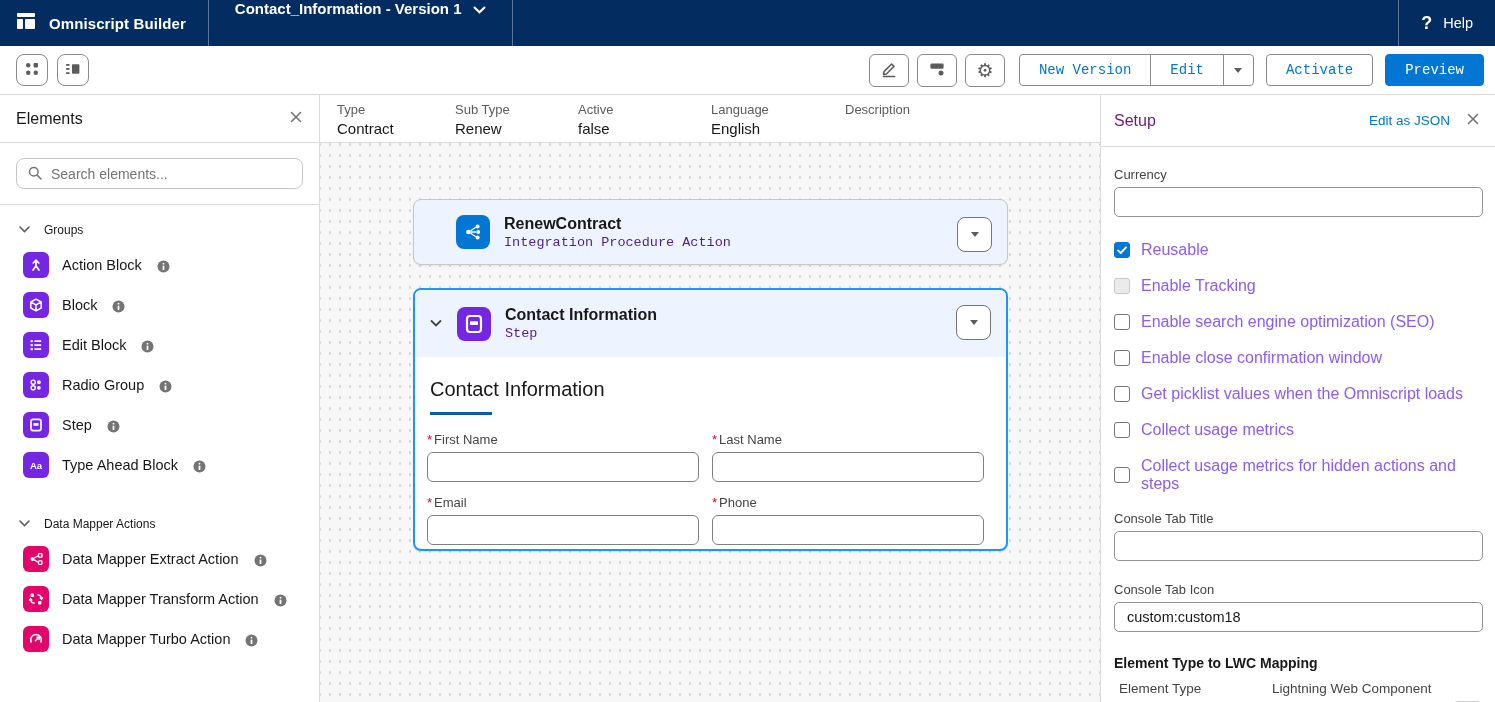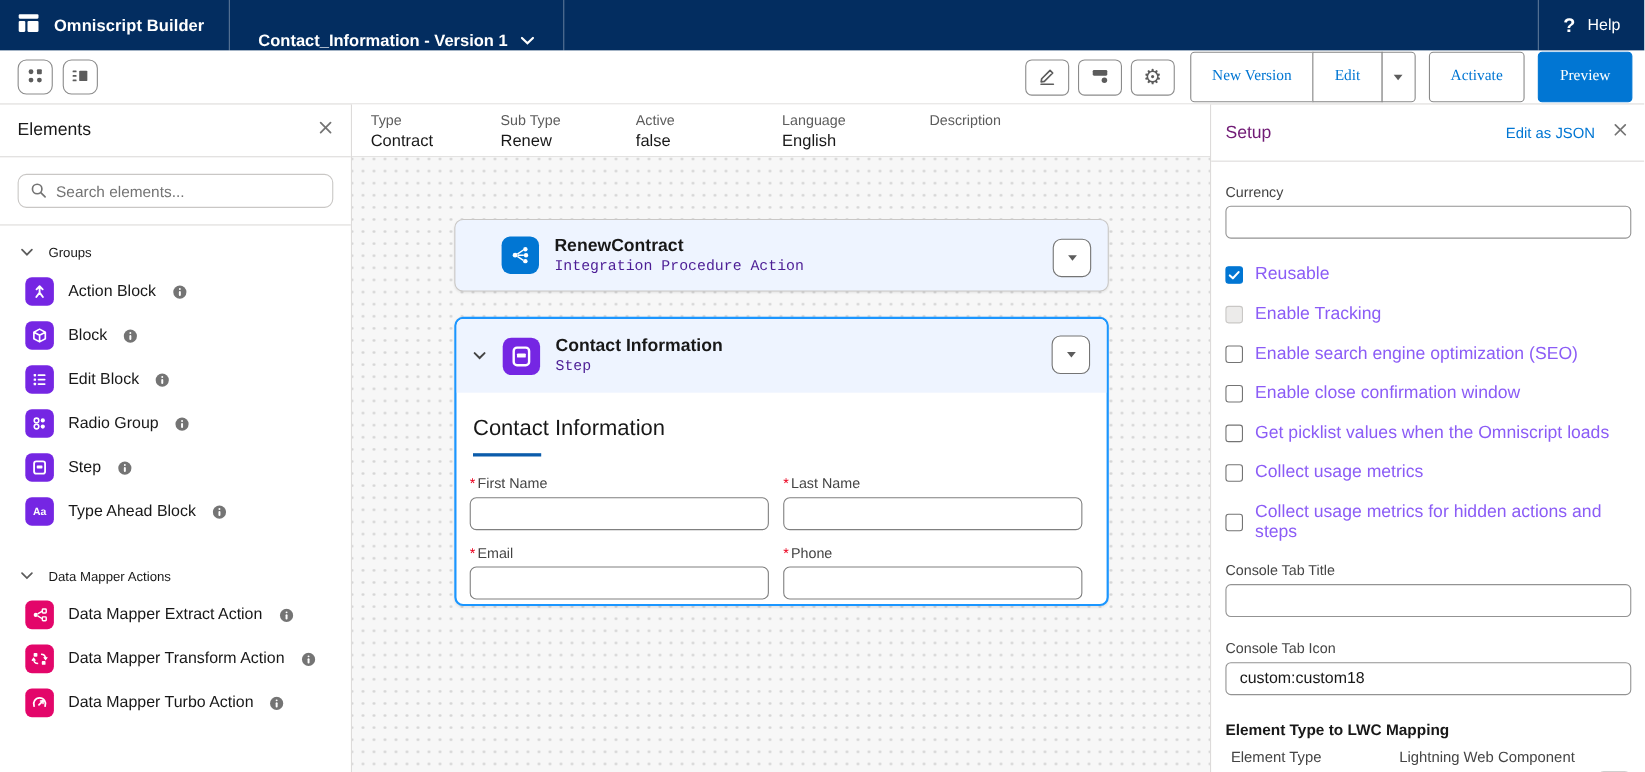--- a/index.html
+++ b/index.html
@@ -5,34 +5,34 @@
   * { box-sizing: border-box; margin: 0; padding: 0; }
   html, body { width: 1495px; height: 702px; overflow: hidden;
     font-family: "Liberation Sans", "DejaVu Sans", sans-serif; background: #fff; }
   .app { display: flex; flex-direction: column; width: 1495px; height: 702px; }
 
   
   .top-header { flex: 0 0 46px; background: #032D60; color: #fff; display: flex; align-items: stretch; }
   .brand { display: flex; align-items: center; gap: 13px; padding: 0 22px 0 16px; }
   .brand-title { font-size: 15px; font-weight: 700; letter-spacing: .1px; }
   .hdr-divider { border-left: 1px solid rgba(255,255,255,.35); }
-  .doc-block { display: flex; align-items: flex-end; gap: 11px; padding: 0 26px; cursor: pointer; }
+  .doc-block { display: flex; align-items: flex-start; gap: 11px; padding: 0 26px; cursor: pointer; }
   .doc-title { font-size: 15px; font-weight: 700; }
   .hdr-spacer { flex: 1; }
   .help-block { display: flex; align-items: center; gap: 11px; padding: 0 22px; border-left: 1px solid rgba(255,255,255,.35); cursor: pointer; }
   .help-q { font-size: 18px; font-weight: 700; }
   .help-label { font-size: 14.5px; }
 
   
   .toolbar { flex: 0 0 49px; background: #fff; border-bottom: 1px solid #DDDBDA; display: flex; align-items: center; padding: 0 11px 0 16px; }
   .icon-btn { background: #fff; border: 1px solid #8B8B8B; border-radius: 8px; display: flex; align-items: center; justify-content: center; cursor: pointer; }
   .sq32 { width: 32px; height: 32px; margin-right: 9px; }
   .tool-right { margin-left: auto; display: flex; align-items: center; gap: 8px; }
   .sq40 { width: 40px; height: 33px; border-radius: 6px; }
-  .btn { height: 46px; border: 1px solid #8B8B8B; background: #fff; color: #0176D3; font-size: 14px; font-family: Liberation Serif, serif; display: flex; align-items: center; justify-content: center; cursor: pointer; }
+  .btn { height: 32px; border: 1px solid #8B8B8B; background: #fff; color: #0176D3; font-size: 14px; font-family: Liberation Mono, monospace; display: flex; align-items: center; justify-content: center; cursor: pointer; }
   .btn-group { display: flex; margin-left: 6px; }
   .btn-group .btn + .btn { margin-left: -1px; }
   .bg-first { border-radius: 4px 0 0 4px; padding: 0 19px; }
   .bg-mid { border-radius: 0; padding: 0 19px; }
   .bg-last { border-radius: 0 4px 4px 0; width: 31px; }
   .btn-solo { border-radius: 4px; padding: 0 19px; margin-left: 4px; }
   .btn-brand { background: #0176D3; border-color: #0176D3; color: #fff; }
   .tri { width: 0; height: 0; border-left: 4.5px solid transparent; border-right: 4.5px solid transparent; border-top: 5.5px solid #5C5C5C; }
   .gear-glyph { font-size: 19px; color: #5C5C5C; line-height: 1; }
 

